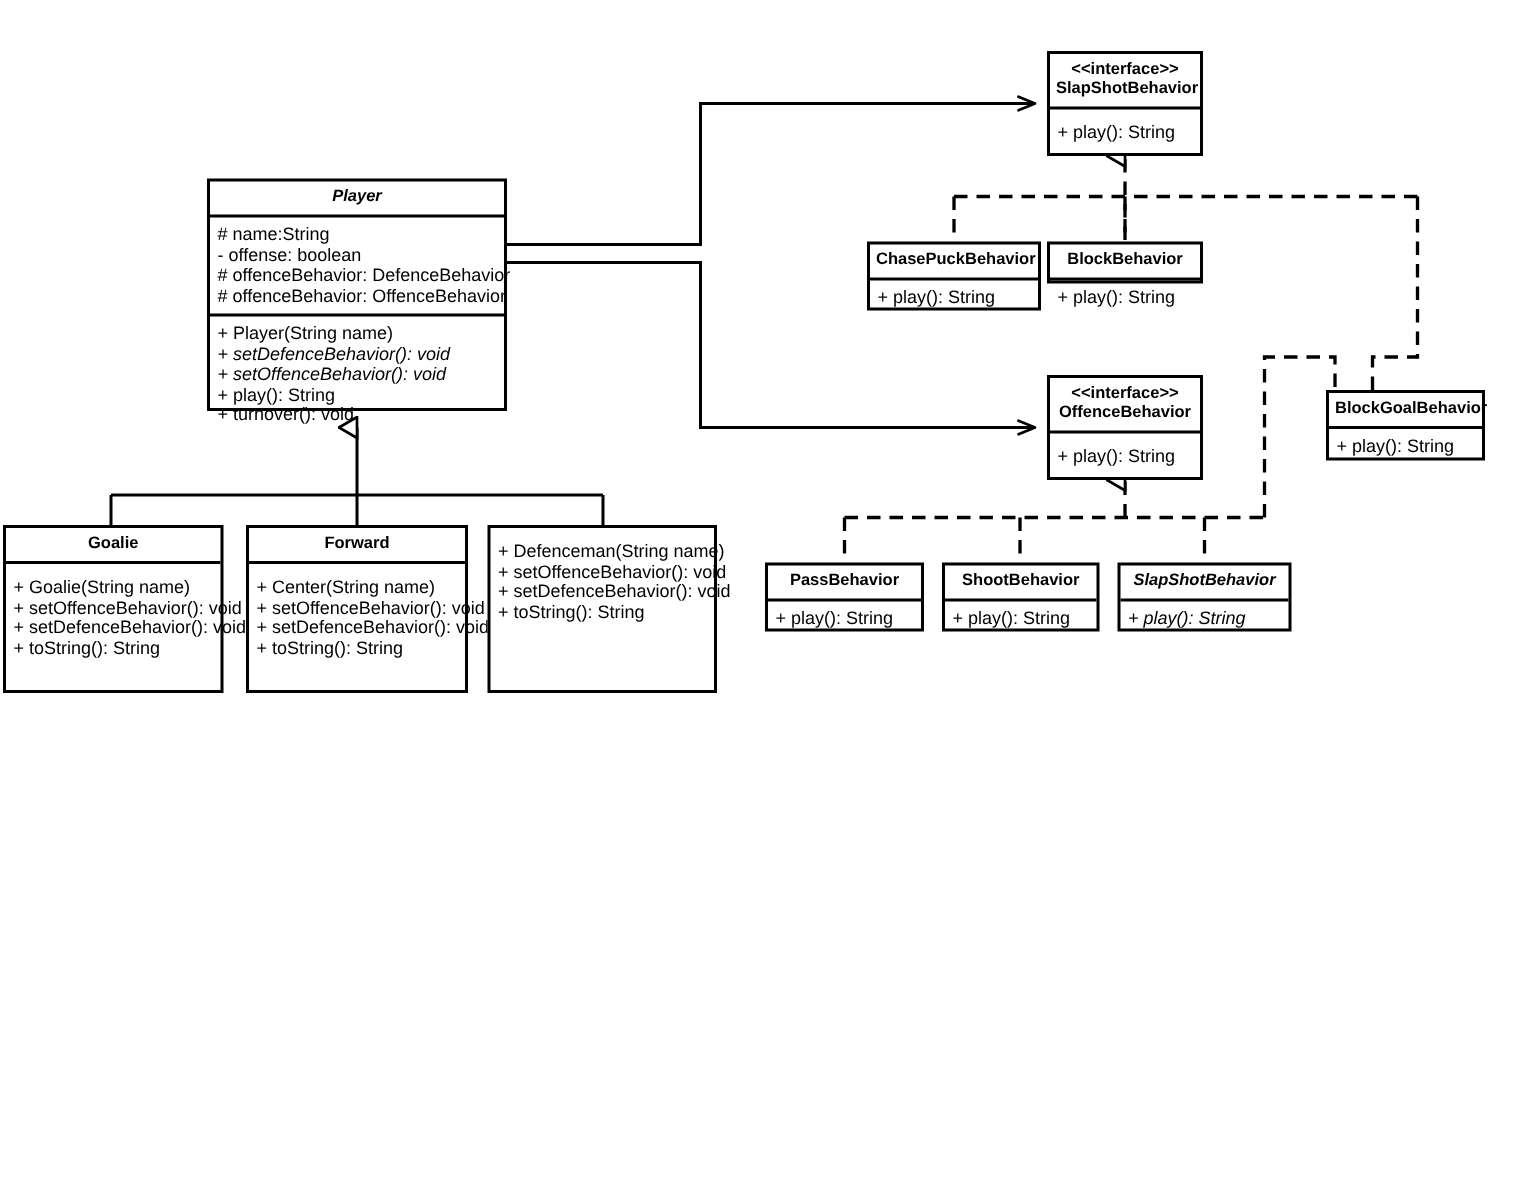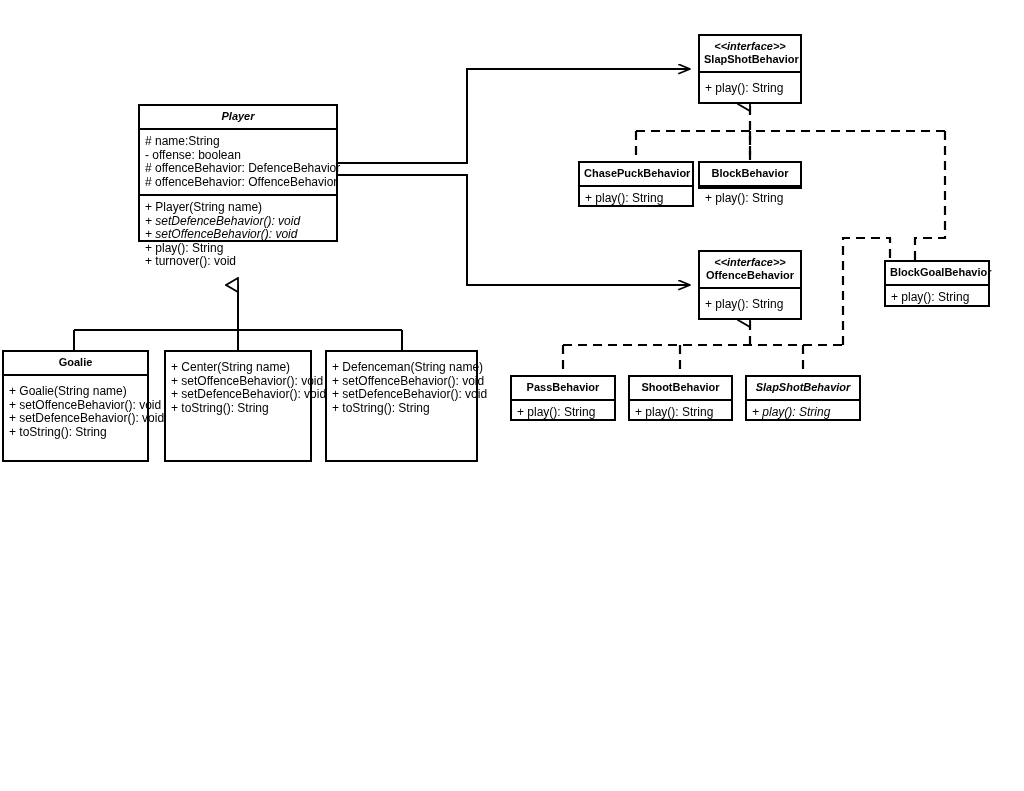--- a/index.html
+++ b/index.html
@@ -40,21 +40,20 @@
   }
   .uml-class.has-members > .uml-name{
     border-bottom:2px solid #000000;
   }
   .uml-name.abstract{ font-style:italic; }
   .uml-stereotype{
     display:block;
     font-weight:bold;
     font-size:11px;
     line-height:13px;
-    font-style:italic;
   }
   .uml-compartment{
     box-sizing:border-box;
     padding:5px 5px 5px 5px;
   }
   .uml-compartment + .uml-compartment{
     border-top:2px solid #000000;
   }
   .uml-member{
     font-size:12px;
@@ -122,21 +121,21 @@
       <line x1="563" y1="345" x2="563" y2="375"></line>
 
       <line x1="680" y1="345" x2="680" y2="375"></line>
 
       <line x1="803" y1="345" x2="803" y2="375"></line>
 
       <path d="M843,345 L843,238 L890,238 L890,260"></path>
     </g>
   </svg>
 
-  <div class="uml-class has-members" style="left:138px; top:104px; width:200px; height:138px;">
+  <div class="uml-class has-members" style="left:138px; top:119px; width:200px; height:155px;">
     <div class="uml-name abstract">Player</div>
     <div class="uml-compartment">
       <div class="uml-member"># name:String</div>
       <div class="uml-member">- offense: boolean</div>
       <div class="uml-member"># offenceBehavior: DefenceBehavior</div>
       <div class="uml-member"># offenceBehavior: OffenceBehavior</div>
     </div>
     <div class="uml-compartment">
       <div class="uml-member">+ Player(String name)</div>
       <div class="uml-member abstract">+ setDefenceBehavior(): void</div>
@@ -150,20 +149,21 @@
     <div class="uml-name">Goalie</div>
     <div class="uml-compartment pad-top tall">
       <div class="uml-member">+ Goalie(String name)</div>
       <div class="uml-member">+ setOffenceBehavior(): void</div>
       <div class="uml-member">+ setDefenceBehavior(): void</div>
       <div class="uml-member">+ toString(): String</div>
     </div>
   </div>
 
   <div class="uml-class has-members" style="left:164px; top:350px; width:148px; height:112px;">
+    <div class="uml-name">Forward</div>
     <div class="uml-compartment pad-top tall">
       <div class="uml-member">+ Center(String name)</div>
       <div class="uml-member">+ setOffenceBehavior(): void</div>
       <div class="uml-member">+ setDefenceBehavior(): void</div>
       <div class="uml-member">+ toString(): String</div>
     </div>
   </div>
 
   <div class="uml-class has-members" style="left:325px; top:350px; width:153px; height:112px;">
     <div class="uml-compartment pad-top tall">

